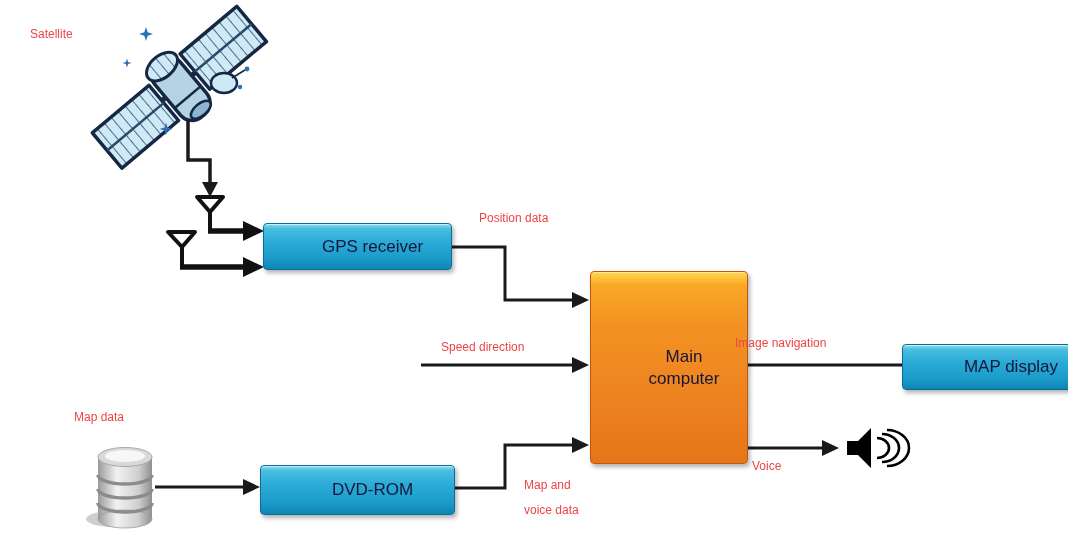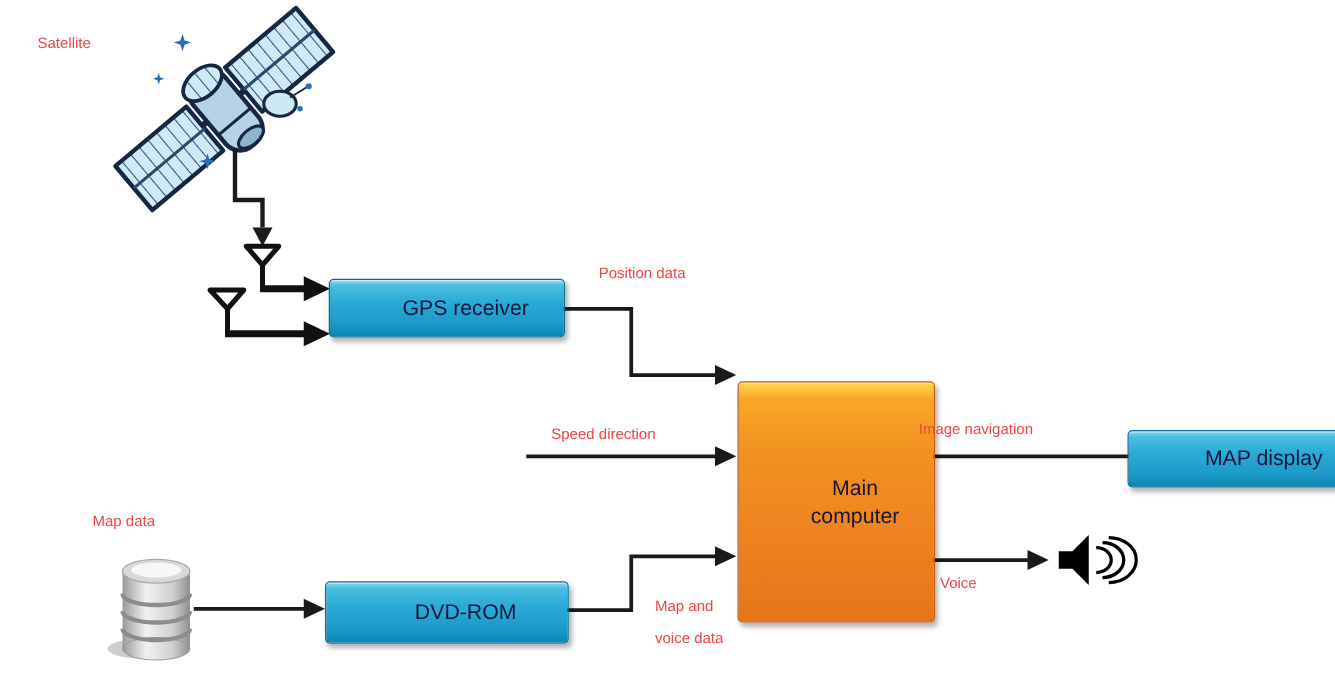--- a/index.html
+++ b/index.html
@@ -137,21 +137,21 @@
 
   <div class="node node-cyan" style="left:263px;top:223px;width:157px;height:45px;">
     <span>GPS receiver</span>
   </div>
 
 
   <div class="node node-cyan" style="left:260px;top:465px;width:163px;height:48px;">
     <span>DVD-ROM</span>
   </div>
 
-  <div class="node node-orange" style="left:590px;top:271px;width:126px;height:191px;margin-top:34px;">
+  <div class="node node-orange" style="left:590px;top:271px;width:126px;height:191px;">
     <span>
       <span>Main</span><br>
       <span>computer</span>
     </span>
   </div>
 
   <div class="node node-cyan" style="left:902px;top:344px;width:156px;height:44px;">
     <span>MAP display</span>
   </div>
 

